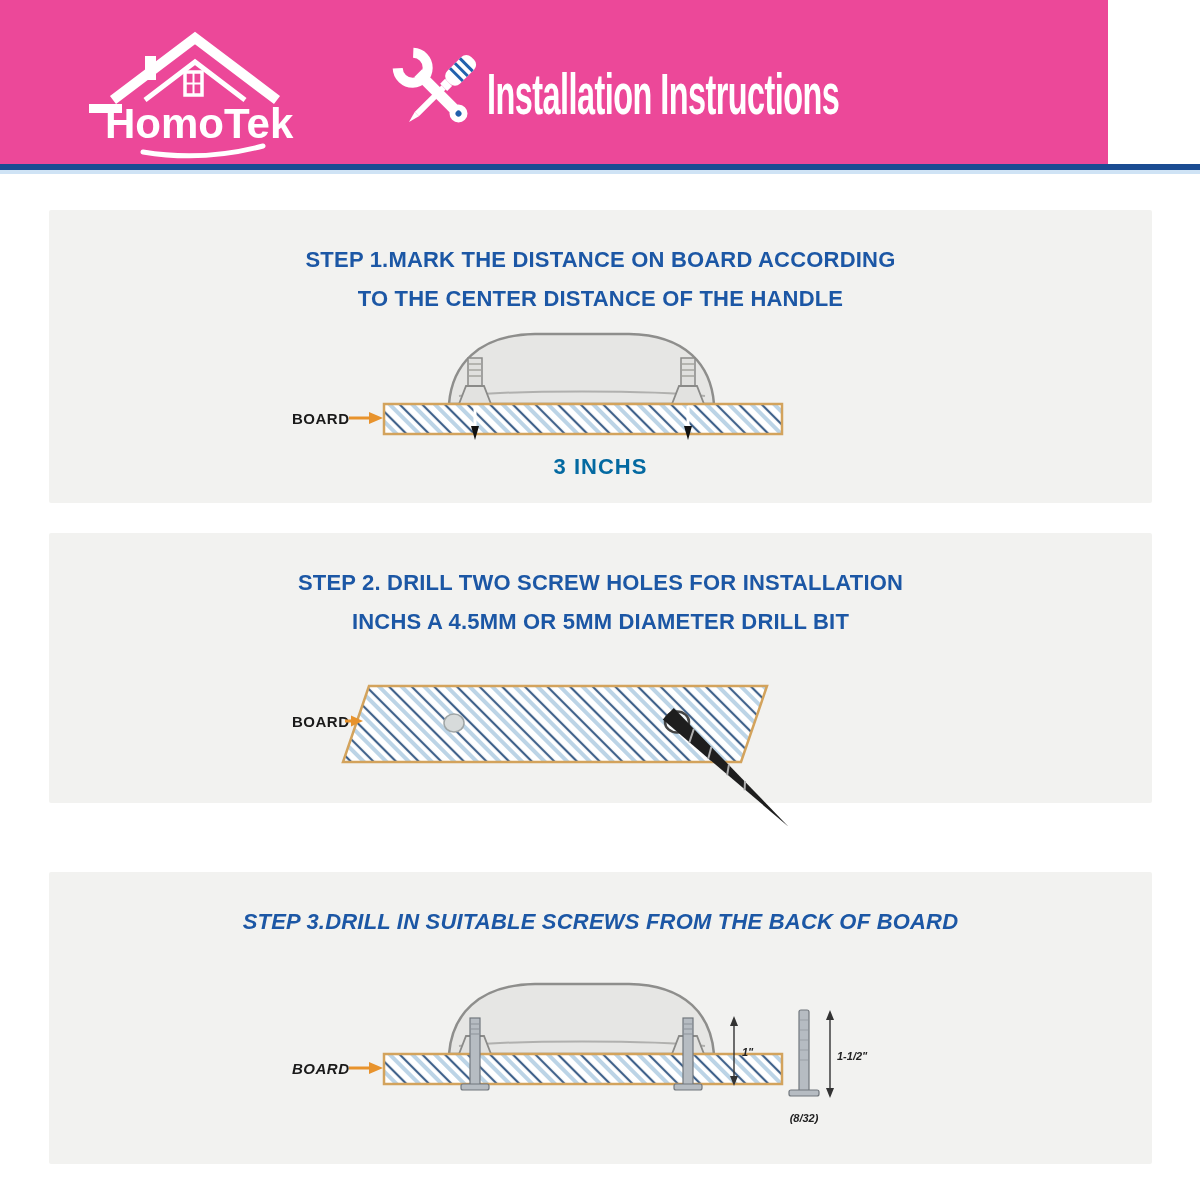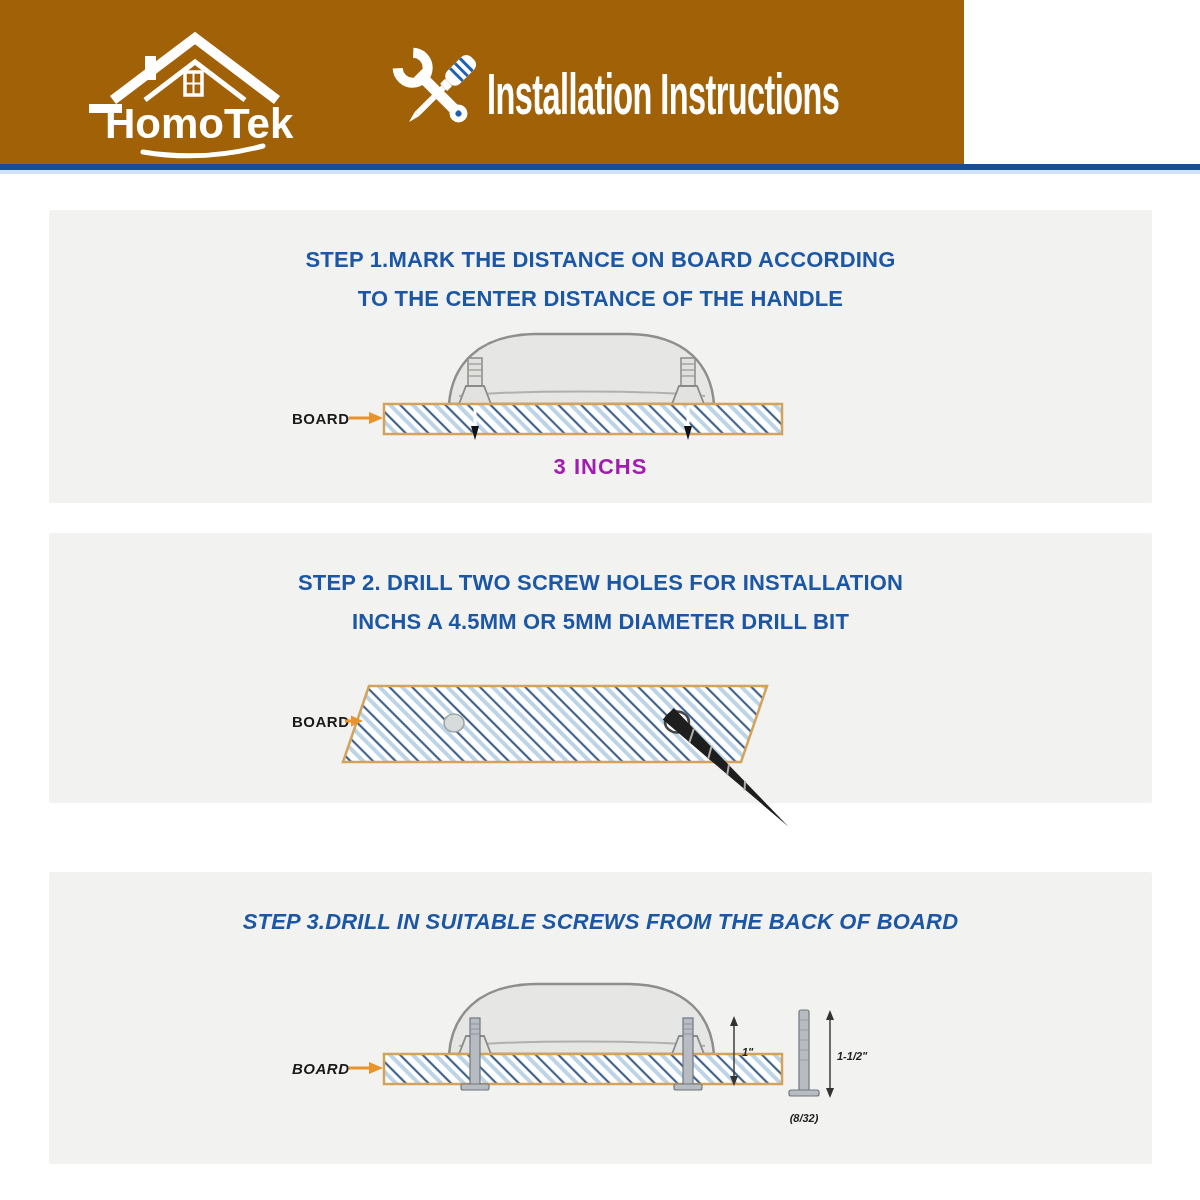--- a/index.html
+++ b/index.html
@@ -1,34 +1,34 @@
 <!DOCTYPE html>
 <html><head>
 <meta charset="utf-8">
 <style>
   html,body{margin:0;padding:0;background:#ffffff;}
   #page{position:relative;width:1200px;height:1200px;background:#ffffff;overflow:hidden;
         font-family:"Liberation Sans", sans-serif;}
   
-  .header{position:absolute;left:0;top:0;width:964px;height:164px;background:#a16207;}
+  .header{position:absolute;left:0;top:0;width:1108px;height:164px;background:#ec4899;}
   .header-edge-dark{position:absolute;left:0;top:164px;width:1200px;height:6px;background:#1a4c92;}
   .header-edge-light{position:absolute;left:0;top:170px;width:1200px;height:4px;background:#cfe3f5;}
   .logo-svg{position:absolute;left:85px;top:28px;}
   .tools-svg{position:absolute;left:383px;top:38px;}
   .header-title{position:absolute;left:487px;top:60px;color:#ffffff;font-weight:bold;
         font-size:58px;letter-spacing:-1px;white-space:nowrap;
         transform:scaleX(0.56);transform-origin:left top;}
   
   .panel{position:absolute;left:49px;width:1103px;background:#f2f2f0;border-radius:2px;}
   #panel1{top:210px;height:293px;}
   #panel2{top:533px;height:270px;}
   #panel3{top:872px;height:292px;font-style:italic;}
   .step-heading{position:absolute;left:0;top:30px;width:100%;text-align:center;
         color:#1c57a5;font-weight:bold;font-size:22px;line-height:39px;letter-spacing:0.2px;}
-  .caption{position:absolute;left:0;top:244px;width:100%;text-align:center;color:#a21caf;
+  .caption{position:absolute;left:0;top:244px;width:100%;text-align:center;color:#0369a1;
         font-weight:bold;font-size:22px;letter-spacing:1px;}
   .diag{position:absolute;}
   svg text{font-family:"Liberation Sans", sans-serif;}
   .board-label{font-size:15px;font-weight:bold;fill:#1a1a1a;letter-spacing:0.5px;}
   .dim-label{font-size:11px;font-weight:bold;fill:#222222;}
 </style>
 </head>
 <body>
 
 <div id="page">

